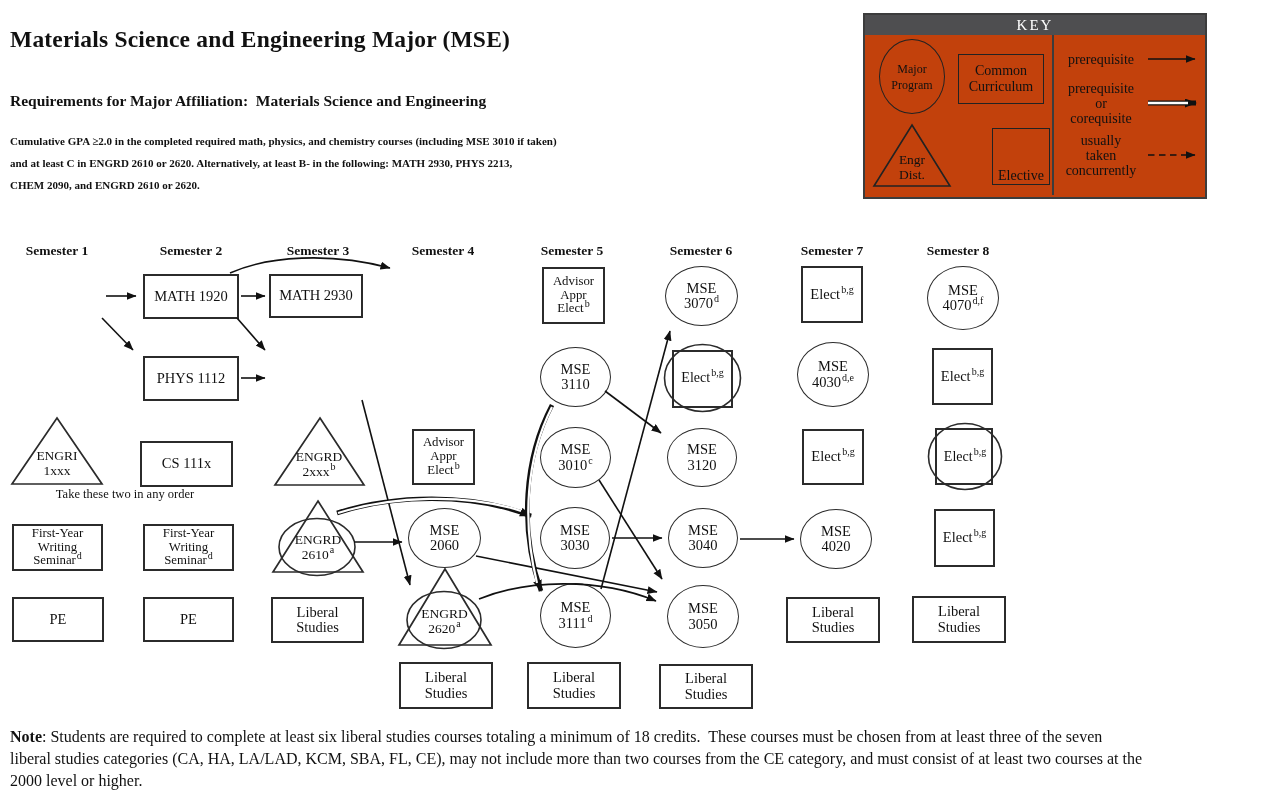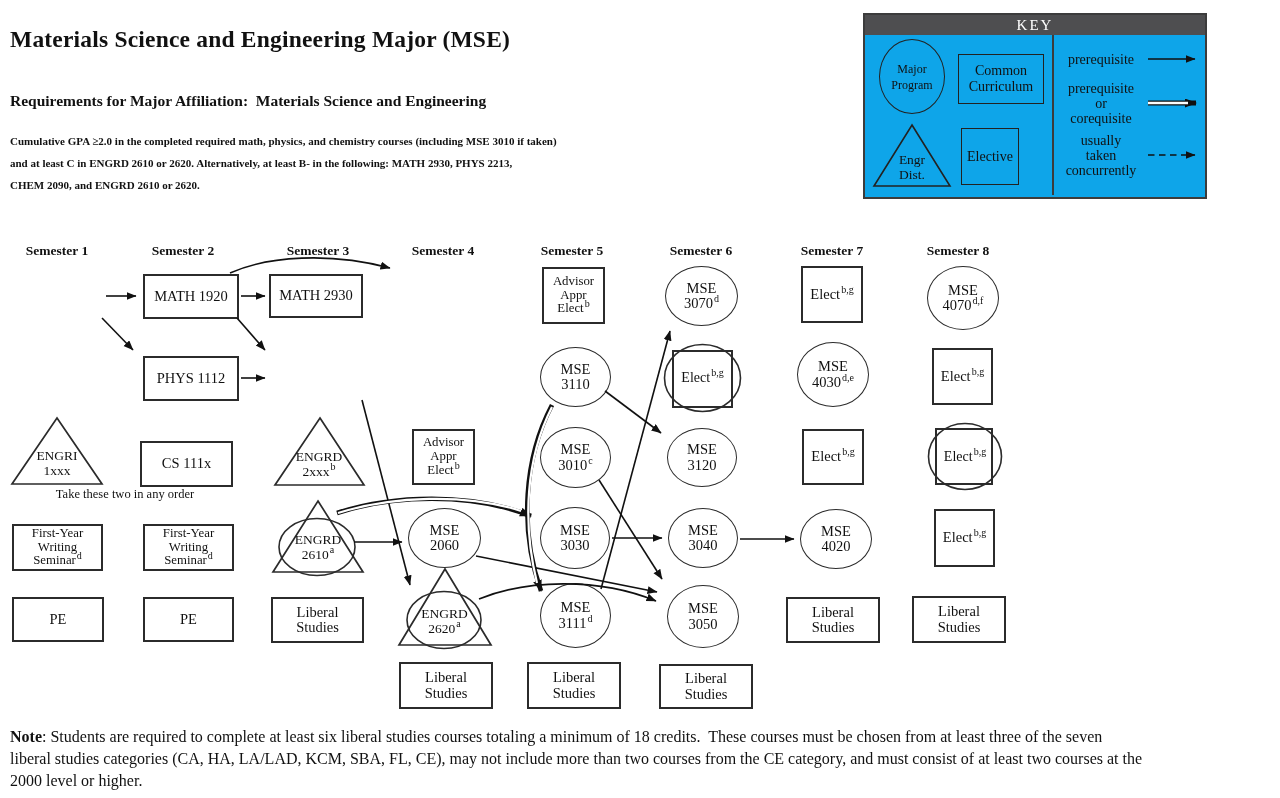--- a/index.html
+++ b/index.html
@@ -6,36 +6,36 @@
   #page{position:relative;width:1280px;height:798px;background:#fff;overflow:hidden;
         font-family:"Liberation Serif",serif;color:#111;}
   .abs{position:absolute;}
   
   #title{left:10px;top:26px;font-size:23.5px;font-weight:bold;letter-spacing:.2px;white-space:nowrap;}
   #reqhead{left:10px;top:92px;font-size:15.5px;font-weight:bold;white-space:pre;}
   #reqbody{left:10px;top:130px;width:900px;font-size:11px;line-height:22px;white-space:pre-line;font-weight:bold;}
   #noteblock{left:10px;top:726px;width:1264px;font-size:16px;line-height:22px;}
   #noteblock .pre{white-space:pre-line;}
   
-  #key{left:863px;top:13px;width:344px;height:186px;border:2px solid #3c3c3c;background:#0ea5e9;box-sizing:border-box;}
+  #key{left:863px;top:13px;width:344px;height:186px;border:2px solid #3c3c3c;background:#c2410c;box-sizing:border-box;}
   #key .khead{height:20px;background:#4e4e50;color:#fff;font-size:15px;text-align:center;
               letter-spacing:2px;line-height:20px;}
   #key .kbody{position:relative;width:100%;height:160px;}
   .kdiv{position:absolute;left:187px;top:0;width:2px;height:160px;background:#3c3c3c;}
   .kcircle{position:absolute;left:14px;top:4px;width:66px;height:75px;border:1.6px solid #222;
            border-radius:50%;display:flex;align-items:center;justify-content:center;text-align:center;
            font-size:12px;line-height:16px;white-space:pre-line;box-sizing:border-box;}
   .krect{position:absolute;left:93px;top:19px;width:86px;height:50px;border:1.6px solid #222;
          display:flex;align-items:center;justify-content:center;text-align:center;
          font-size:14px;line-height:16px;white-space:pre-line;box-sizing:border-box;}
   .ktri{position:absolute;left:6px;top:88px;width:82px;height:66px;}
   .ktri svg{position:absolute;left:0;top:0;overflow:visible;}
   .ktri .lb{position:absolute;left:0;right:0;top:30px;text-align:center;font-size:13.5px;line-height:14.5px;white-space:pre-line;}
-  .ksquare{position:absolute;left:96px;top:93px;width:58px;height:57px;border:1.6px solid #222;
-           display:flex;align-items:center;justify-content:center;font-size:14px;box-sizing:border-box;}
+  .ksquare{position:absolute;left:127px;top:93px;width:58px;height:57px;border:1.6px solid #222;
+           display:flex;align-items:flex-end;justify-content:center;font-size:14px;box-sizing:border-box;}
   .krow{position:absolute;left:191px;width:150px;display:flex;align-items:center;}
   .krow .klbl{flex:1;text-align:center;font-size:14px;line-height:15px;white-space:pre-line;}
   .krow svg{flex:0 0 auto;}
   
   .sem{position:absolute;top:243px;width:110px;text-align:center;font-weight:bold;font-size:13.5px;}
   .nd{position:absolute;display:flex;align-items:center;justify-content:center;text-align:center;
       font-size:14.5px;line-height:15.5px;box-sizing:border-box;}
   .box{border:2px solid #2b2b2b;background:#fff;}
   .circ{border:1.7px solid #2b2b2b;border-radius:50%;background:#fff;}
   .lb{white-space:pre-line;}
@@ -110,21 +110,21 @@
 taken
 concurrently</span>
         <svg width="60" height="12">
             <line x1="2" y1="6" x2="49" y2="6" stroke="#111" stroke-width="1.6" stroke-dasharray="6.5,4.5" marker-end="url(#ah)"></line>
           </svg>
       </div>
     </div>
   </div>
 
   <div class="sem" style="left:2px">Semester 1</div>
-  <div class="sem" style="left:128px">Semester 2</div>
+  <div class="sem" style="left:136px">Semester 2</div>
   <div class="sem" style="left:263px">Semester 3</div>
   <div class="sem" style="left:388px">Semester 4</div>
   <div class="sem" style="left:517px">Semester 5</div>
   <div class="sem" style="left:646px">Semester 6</div>
   <div class="sem" style="left:777px">Semester 7</div>
   <div class="sem" style="left:903px">Semester 8</div>
 
   <div class="nd tri" style="left:10px;top:416px;width:94px;height:70px">
     <svg width="94" height="70">
         <polygon points="47,2 92,68 2,68" fill="none" stroke="#2b2b2b" stroke-width="1.7"></polygon>

